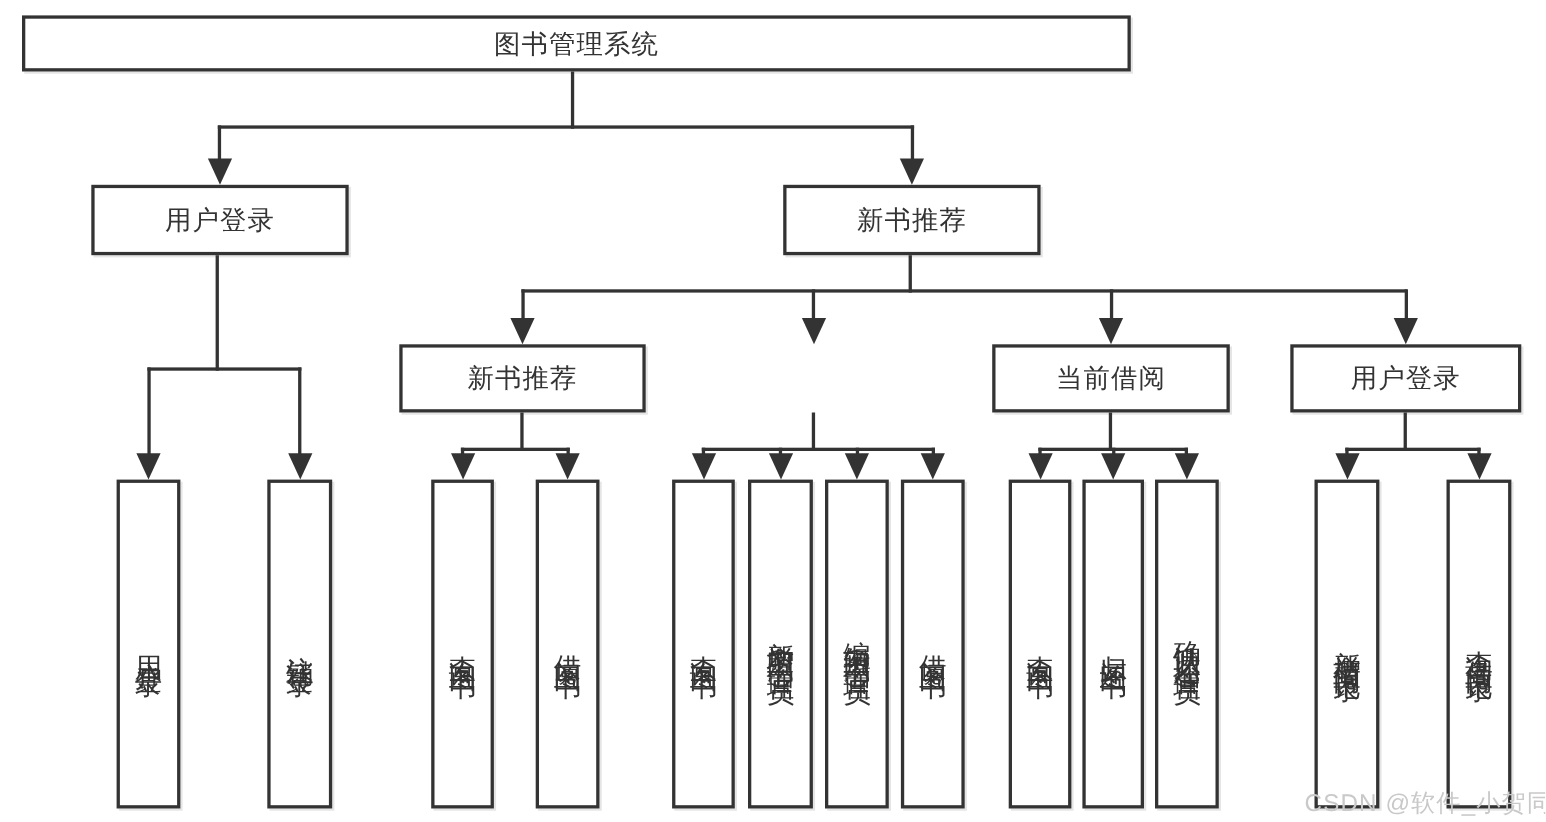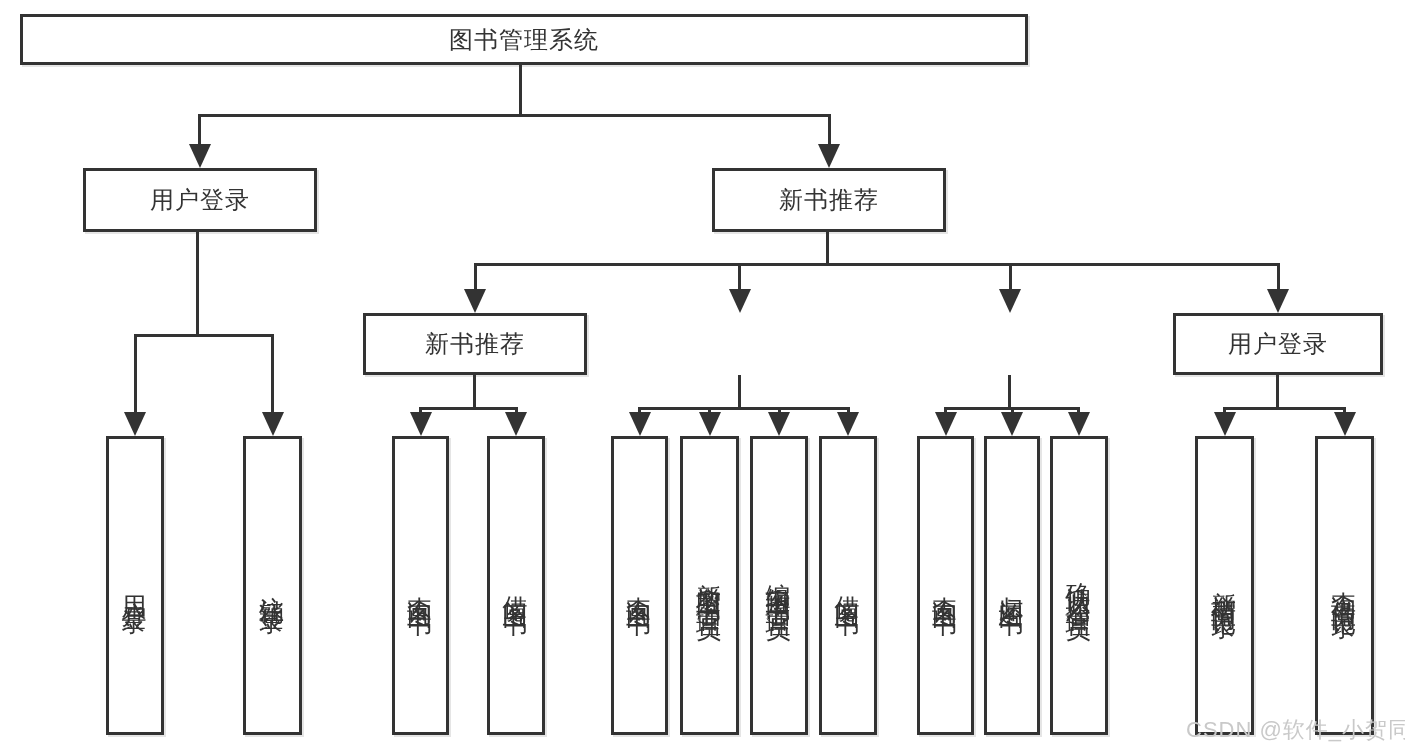--- a/index.html
+++ b/index.html
@@ -56,20 +56,21 @@
 
   <div class="hbox" style="left:20px;top:14px;width:1008px;height:51px;">图书管理系统</div>
 
   <div class="hbox" style="left:83px;top:168px;width:234px;height:64px;">用户登录</div>
 
   <div class="hbox" style="left:712px;top:168px;width:234px;height:64px;">新书推荐</div>
 
   <div class="hbox" style="left:363px;top:313px;width:224px;height:62px;">新书推荐</div>
 
 
+  <div class="hbox" style="left:902px;top:313px;width:216px;height:62px;">当前借阅</div>
 
   <div class="hbox" style="left:1173px;top:313px;width:210px;height:62px;">用户登录</div>
 
   <div class="vbox" style="left:106px;width:58px;">用户登录</div>
   <div class="vbox" style="left:243px;width:59px;">注销登录</div>
 
   <div class="vbox" style="left:392px;width:57px;">查询图书</div>
   <div class="vbox" style="left:487px;width:58px;">借阅图书</div>
 
   <div class="vbox" style="left:611px;width:57px;">查询图书</div>

